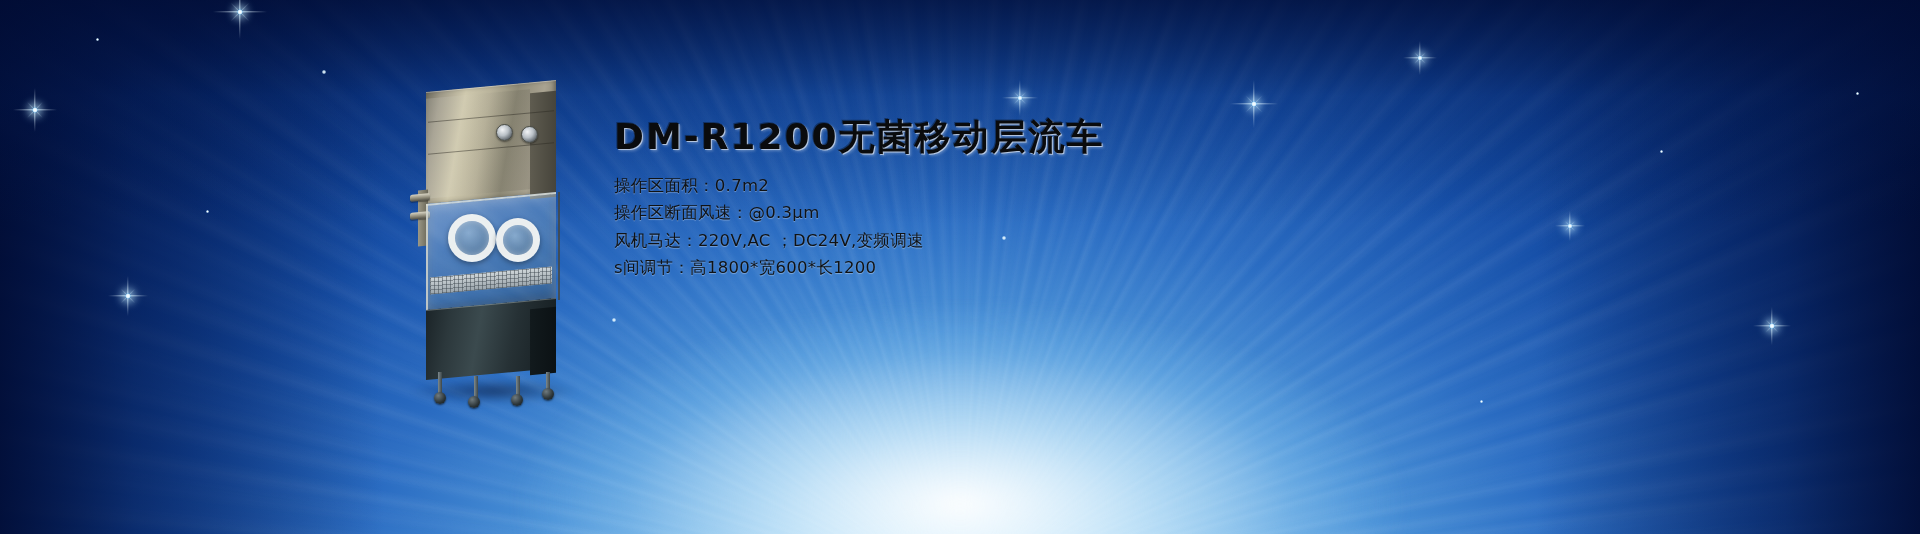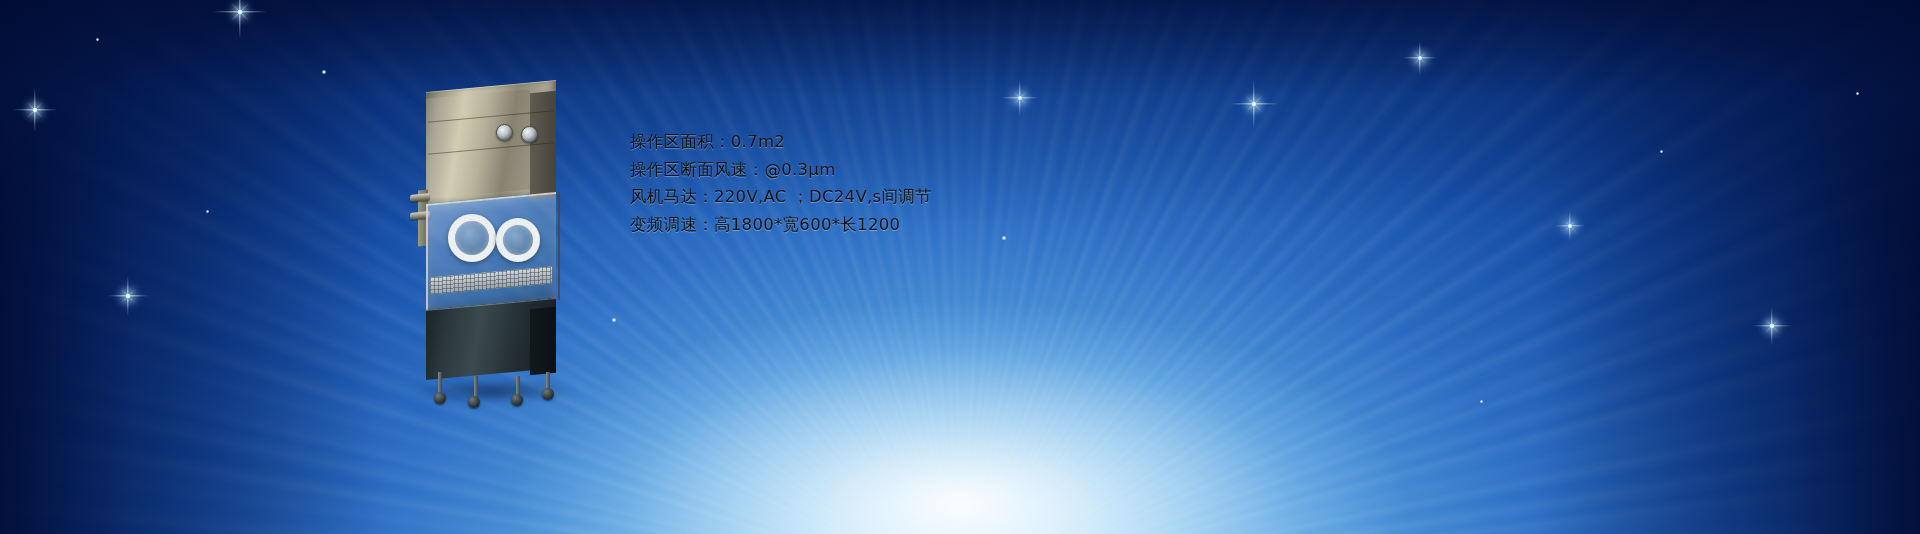--- a/index.html
+++ b/index.html
@@ -238,21 +238,21 @@
     letter-spacing:2px;
     color:#0a0b0d;
     line-height:1.05;
     margin:0 0 22px 0;
     text-shadow:
       1px 1px 0 rgba(255,255,255,.55),
       2px 2px 3px rgba(255,255,255,.30),
       -1px -1px 0 rgba(0,0,0,.35);
     white-space:nowrap;
   }
-  #specs{list-style:none;margin:16px;padding:0;}
+  #specs{list-style:none;margin:0;padding:0;}
   #specs li{
     font-family:"DejaVu Sans", sans-serif;
     font-size:16.5px;
     color:#101214;
     line-height:1.0;
     margin:0 0 11px 0;
     letter-spacing:.3px;
     white-space:nowrap;
     text-shadow:0 1px 1px rgba(255,255,255,.35);
   }
@@ -357,21 +357,22 @@
     <div class="leg l2"></div>
     <div class="leg l3"></div>
     <div class="leg l4"></div>
     <div class="caster c1"></div>
     <div class="caster c2"></div>
     <div class="caster c3"></div>
     <div class="caster c4"></div>
   </div>
 
   <div id="copy">
+    <h1 id="title">DM-R1200无菌移动层流车</h1>
     <ul id="specs">
       <li>操作区面积：0.7m2</li>
       <li>操作区断面风速：@0.3μm</li>
-      <li>风机马达：220V,AC ；DC24V,s间调节</li>
-      <li>变频调速：高1800*宽600*长1200</li>
+      <li>风机马达：220V,AC ；DC24V,变频调速</li>
+      <li>s间调节：高1800*宽600*长1200</li>
     </ul>
   </div>
 
 </div>
 
 </body></html>

